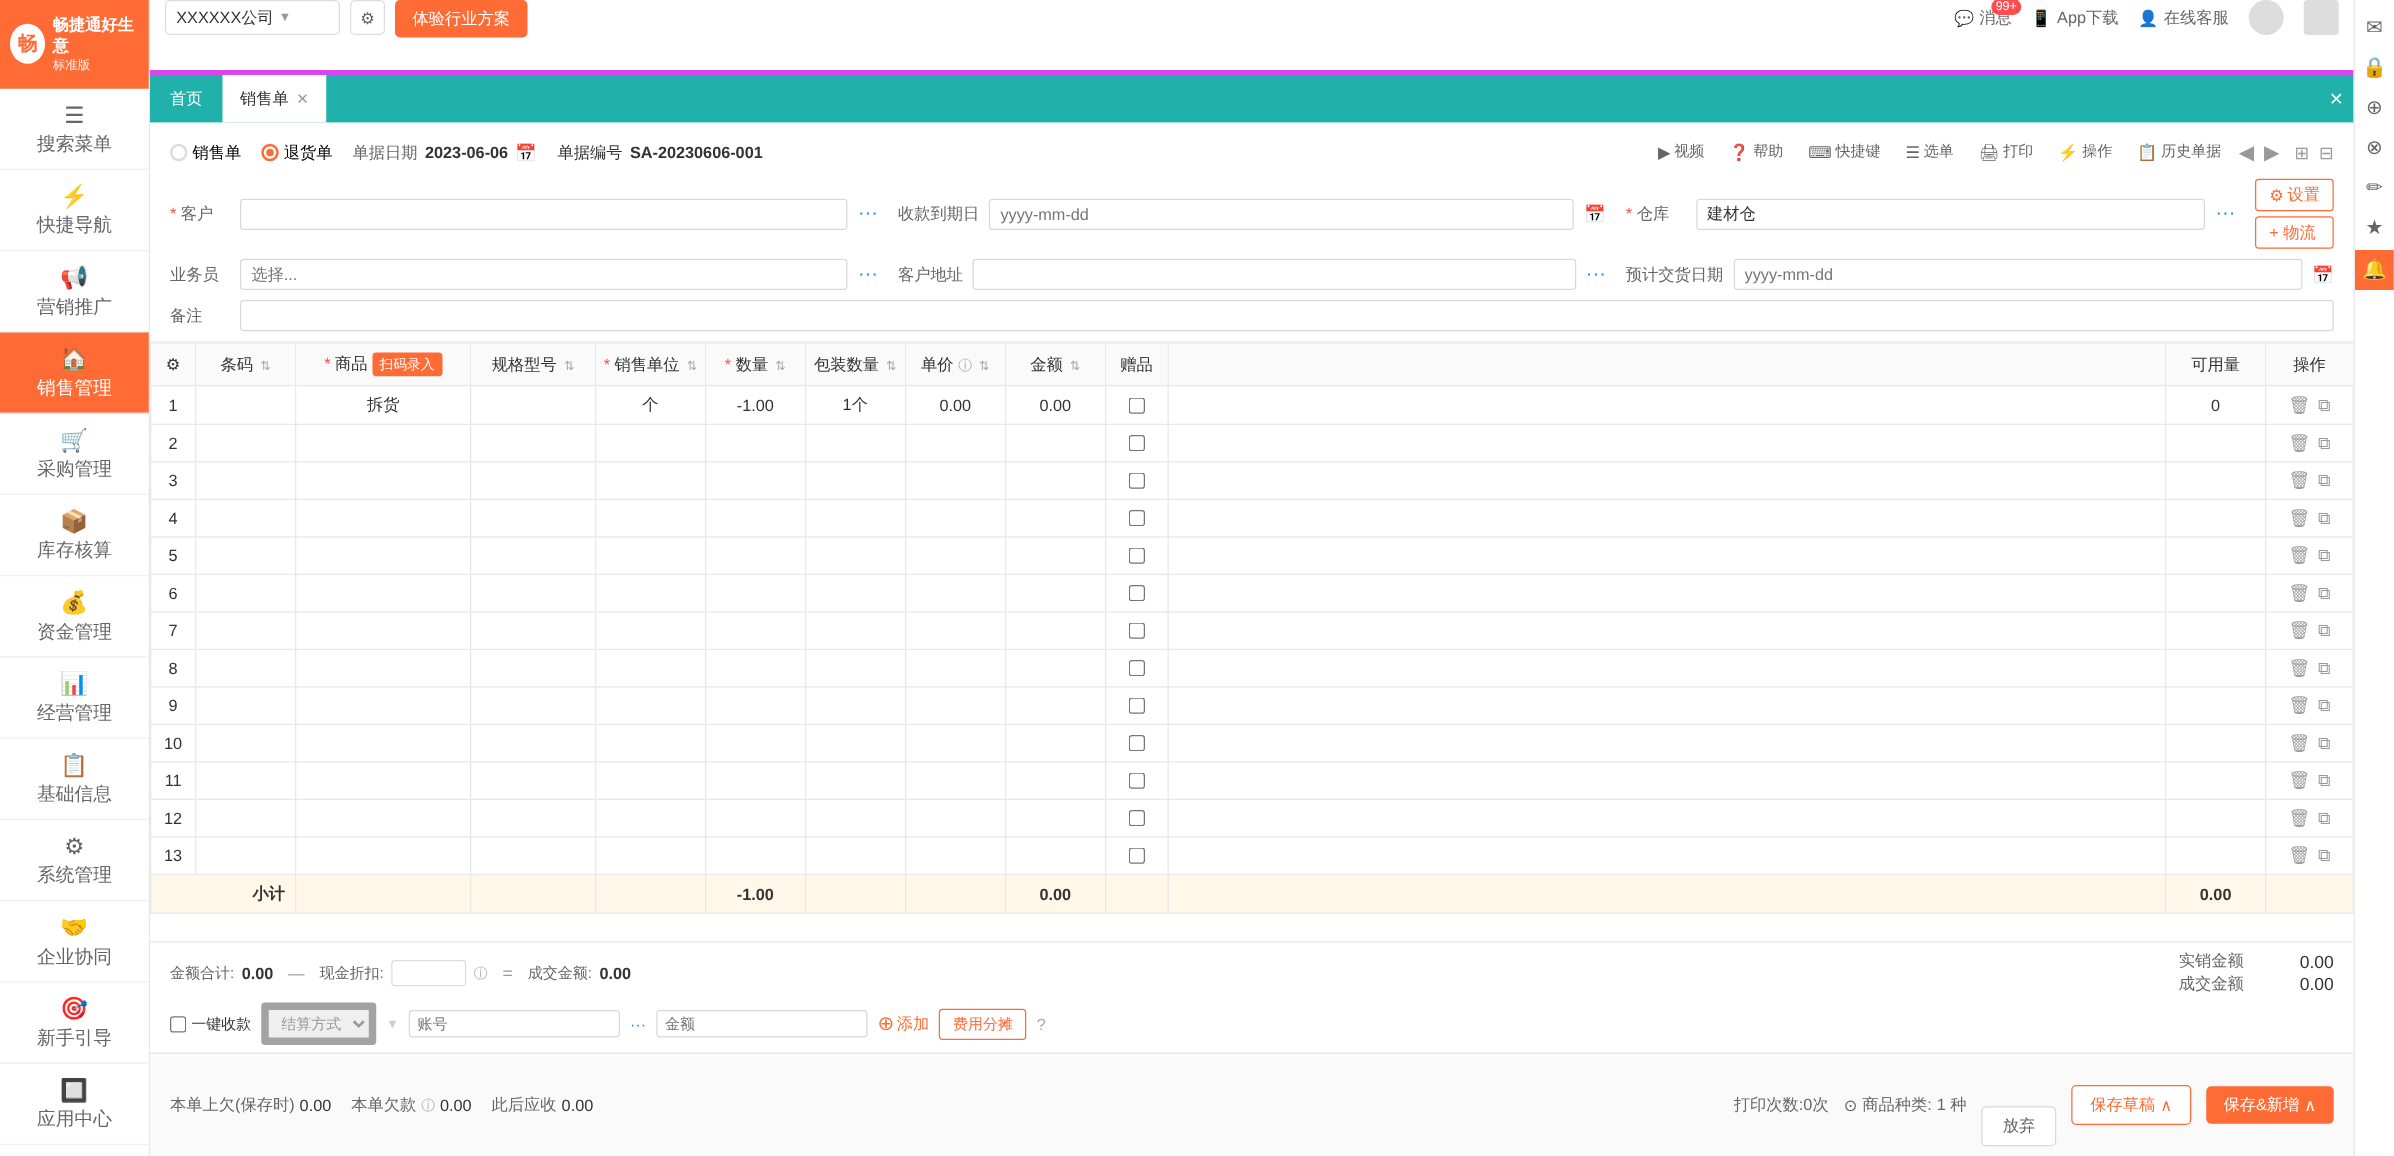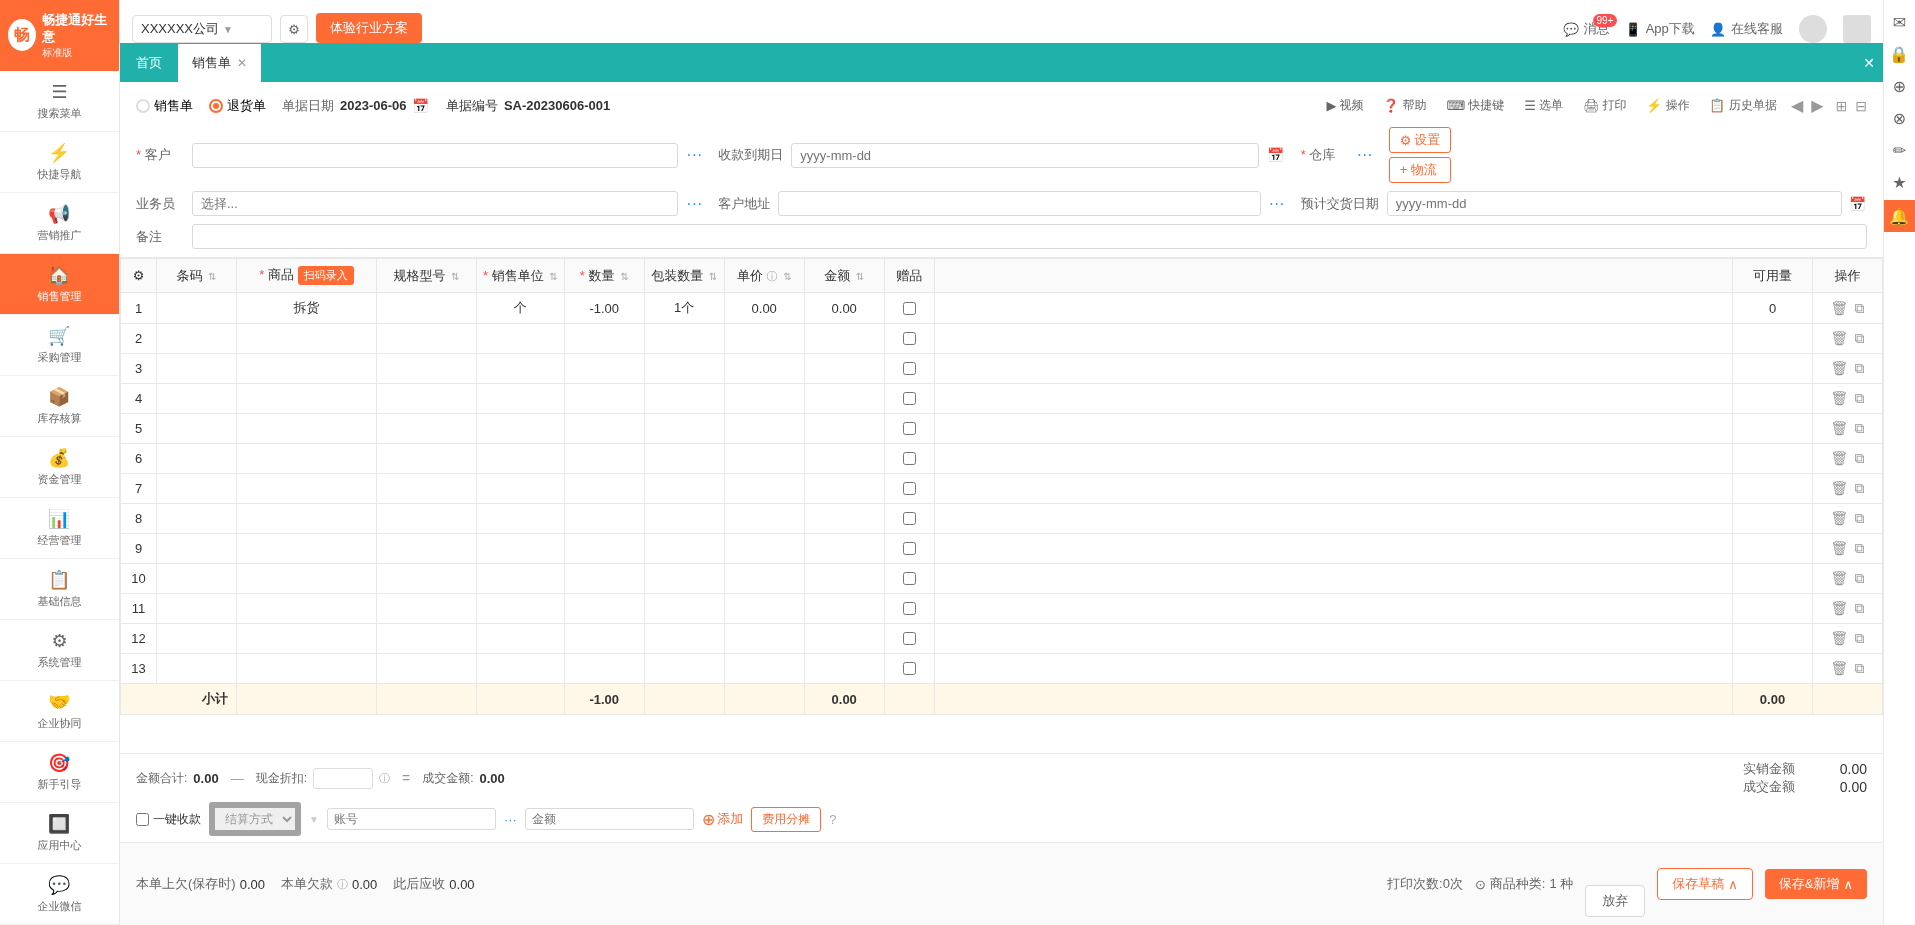--- a/index.html
+++ b/index.html
@@ -8,27 +8,27 @@
     
     .sidebar { width: 120px; background: #fff; display: flex; flex-direction: column; border-right: 1px solid #e8e8e8; height: 925px; flex-shrink: 0; }
     .sidebar-header { background: #ff6b35; padding: 12px 8px; display: flex; align-items: center; gap: 6px; }
     .sidebar-logo-icon { width: 32px; height: 32px; background: #fff; border-radius: 50%; display: flex; align-items: center; justify-content: center; color: #ff6b35; font-size: 16px; font-weight: bold; }
     .sidebar-header-text { color: #fff; font-size: 11px; line-height: 1.3; }
     .sidebar-header-text .title { font-size: 13px; font-weight: bold; }
     .sidebar-header-text .subtitle { font-size: 10px; opacity: 0.9; }
     .sidebar-item { display: flex; flex-direction: column; align-items: center; padding: 10px 4px; cursor: pointer; color: #666; border-bottom: 1px solid #f0f0f0; }
     .sidebar-item.active { background: #ff6b35; color: #fff; }
     .sidebar-item .icon { font-size: 18px; margin-bottom: 3px; }
-    .sidebar-item .label { font-size: 11px; text-align: center; }
+    .sidebar-item .label { font-size: 15px; text-align: center; }
 
     
     .main { flex: 1; display: flex; flex-direction: column; height: 925px; overflow: hidden; }
 
     
-    .topbar { background: #fff; height: 44px; display: flex; align-items: flex-end; padding: 0 12px; border-bottom: 1px solid #d946ef; gap: 8px; }
+    .topbar { background: #fff; height: 60px; display: flex; align-items: flex-start; padding: 0 12px; border-bottom: 4px solid #d946ef; gap: 8px; }
     .company-selector { display: flex; align-items: center; gap: 4px; border: 1px solid #ddd; border-radius: 4px; padding: 4px 8px; cursor: pointer; min-width: 140px; }
     .company-selector .name { font-size: 13px; color: #333; }
     .company-selector .arrow { color: #999; font-size: 10px; }
     .gear-btn { width: 28px; height: 28px; border-radius: 4px; border: 1px solid #ddd; display: flex; align-items: center; justify-content: center; cursor: pointer; color: #666; }
     .trial-btn { background: #ff6b35; color: #fff; border: none; border-radius: 4px; padding: 6px 14px; cursor: pointer; font-size: 13px; }
     .topbar-right { margin-left: auto; display: flex; align-items: center; gap: 16px; }
     .topbar-right-item { display: flex; align-items: center; gap: 4px; cursor: pointer; color: #666; font-size: 12px; position: relative; }
     .badge { background: #ff4d4f; color: #fff; border-radius: 10px; padding: 1px 4px; font-size: 10px; position: absolute; top: -6px; right: -8px; }
     .avatar { width: 28px; height: 28px; border-radius: 50%; background: #ddd; }
 
@@ -285,20 +285,21 @@
           <input class="form-input" type="text" value="" style="flex: 1 1 0%;">
           <span class="form-dots">···</span>
         </div>
         <div class="form-row">
           <span class="form-label">收款到期日</span>
           <input class="form-input placeholder" type="text" value="" placeholder="yyyy-mm-dd" style="flex: 1 1 0%;">
           <span class="form-calendar">📅</span>
         </div>
         <div class="form-row">
           <span class="form-label required">仓库</span>
+          <input class="form-input" type="text" value="建材仓" style="flex: 1 1 0%;">
           <span class="form-dots">···</span>
           <div class="form-actions-right" style="margin-left:8px;">
             <button class="action-btn">
               <span>⚙</span>
               <span>设置</span>
             </button>
             <button class="action-btn">
               <span>+ 物流</span>
             </button>
           </div>

